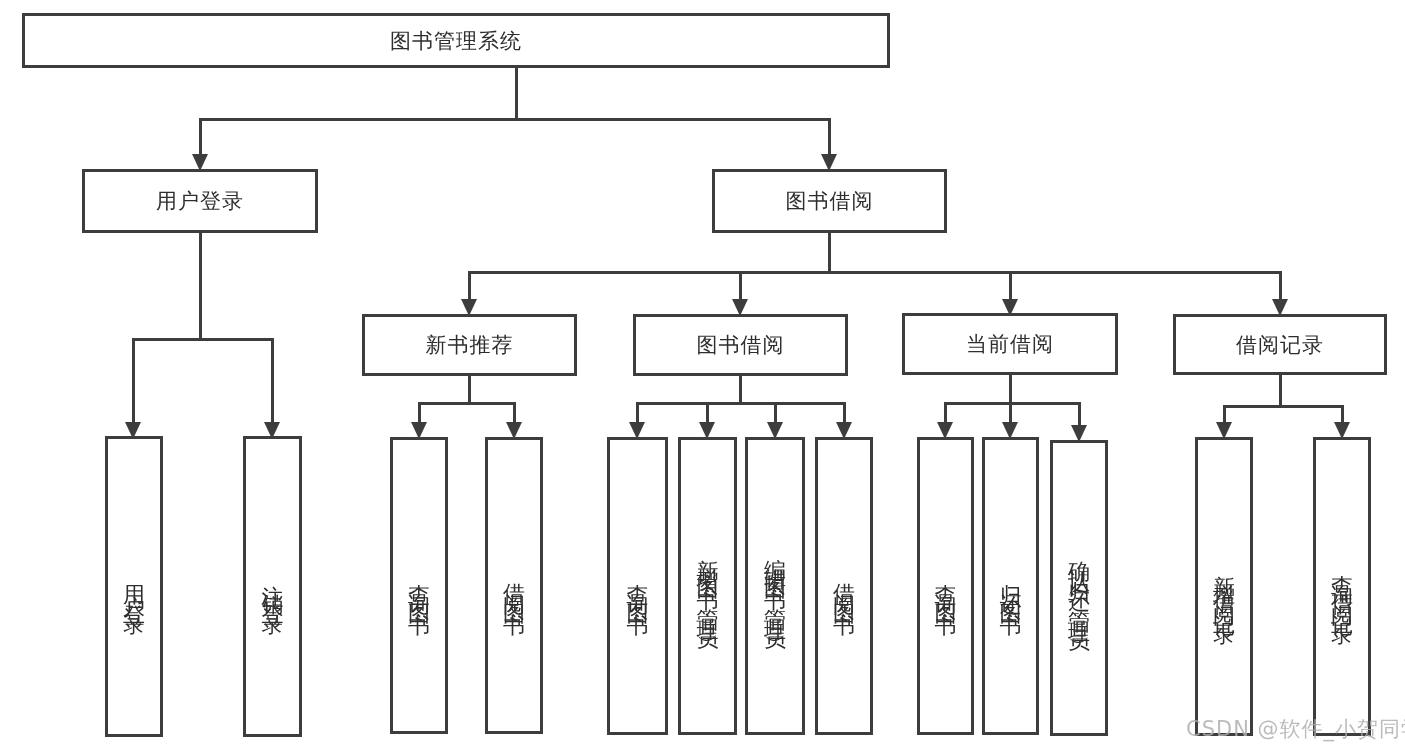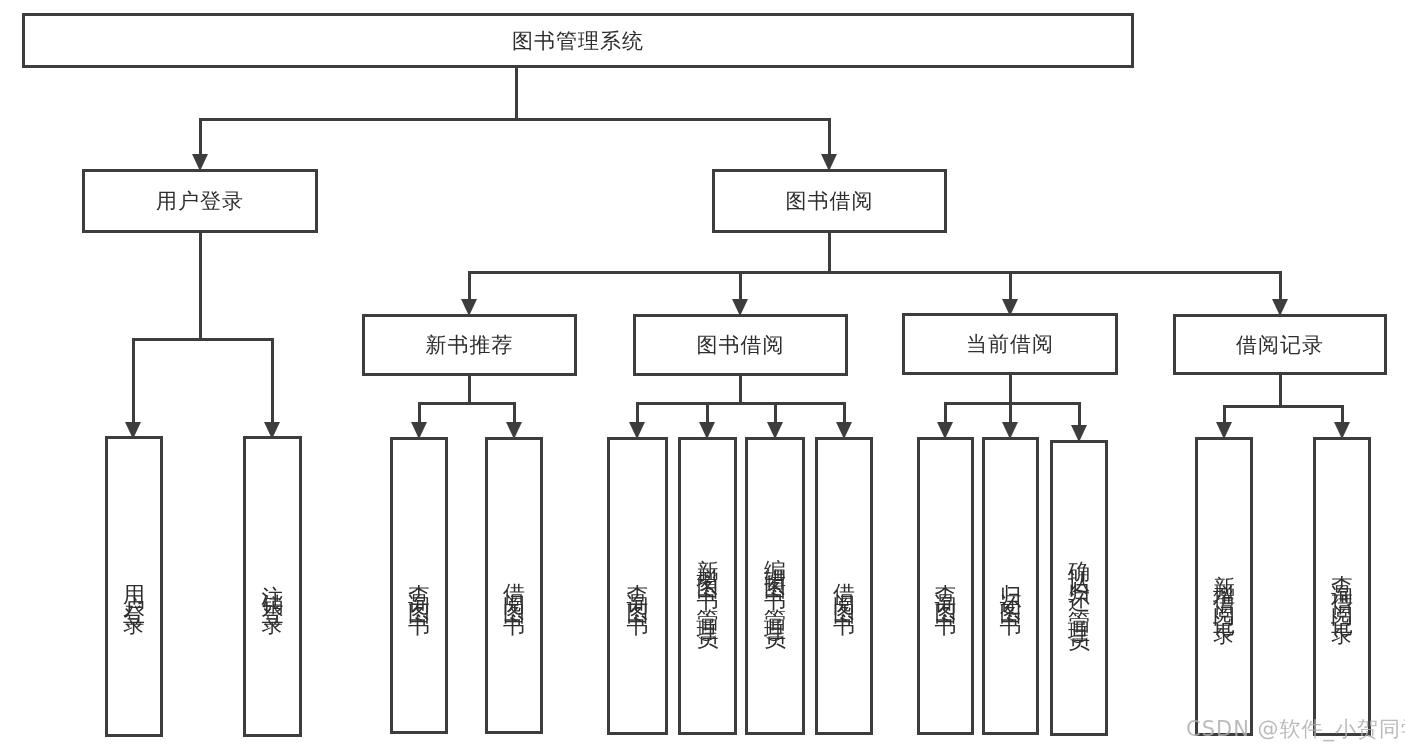--- a/index.html
+++ b/index.html
@@ -39,21 +39,21 @@
     position:absolute;left:1186px;top:715px;
     color:var(--wm);opacity:.85;font-size:21px;
     white-space:nowrap;z-index:5;letter-spacing:1px;
   }
 </style>
 </head>
 <body>
 
 <div id="canvas">
 
-  <div class="node" style="left:22px;top:13px;width:1112px;height:55px">
+  <div class="node" style="left:22px;top:13px;width:868px;height:55px">
     <span>图书管理系统</span>
   </div>
 
   <div class="node" style="left:82px;top:169px;width:236px;height:64px">
     <span>用户登录</span>
   </div>
   <div class="node" style="left:712px;top:169px;width:235px;height:64px">
     <span>图书借阅</span>
   </div>
 

